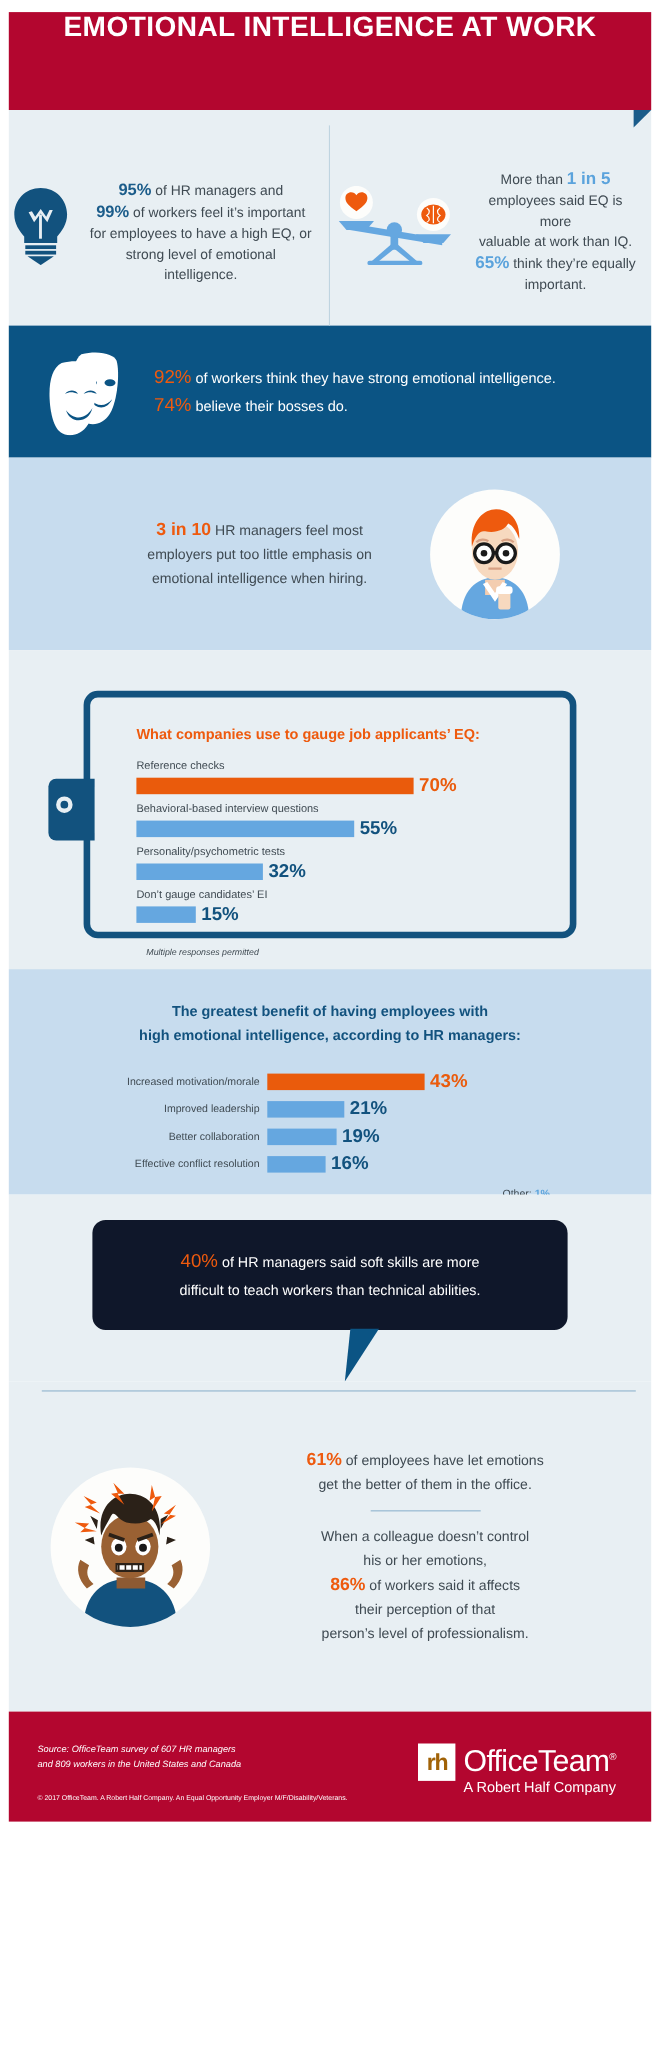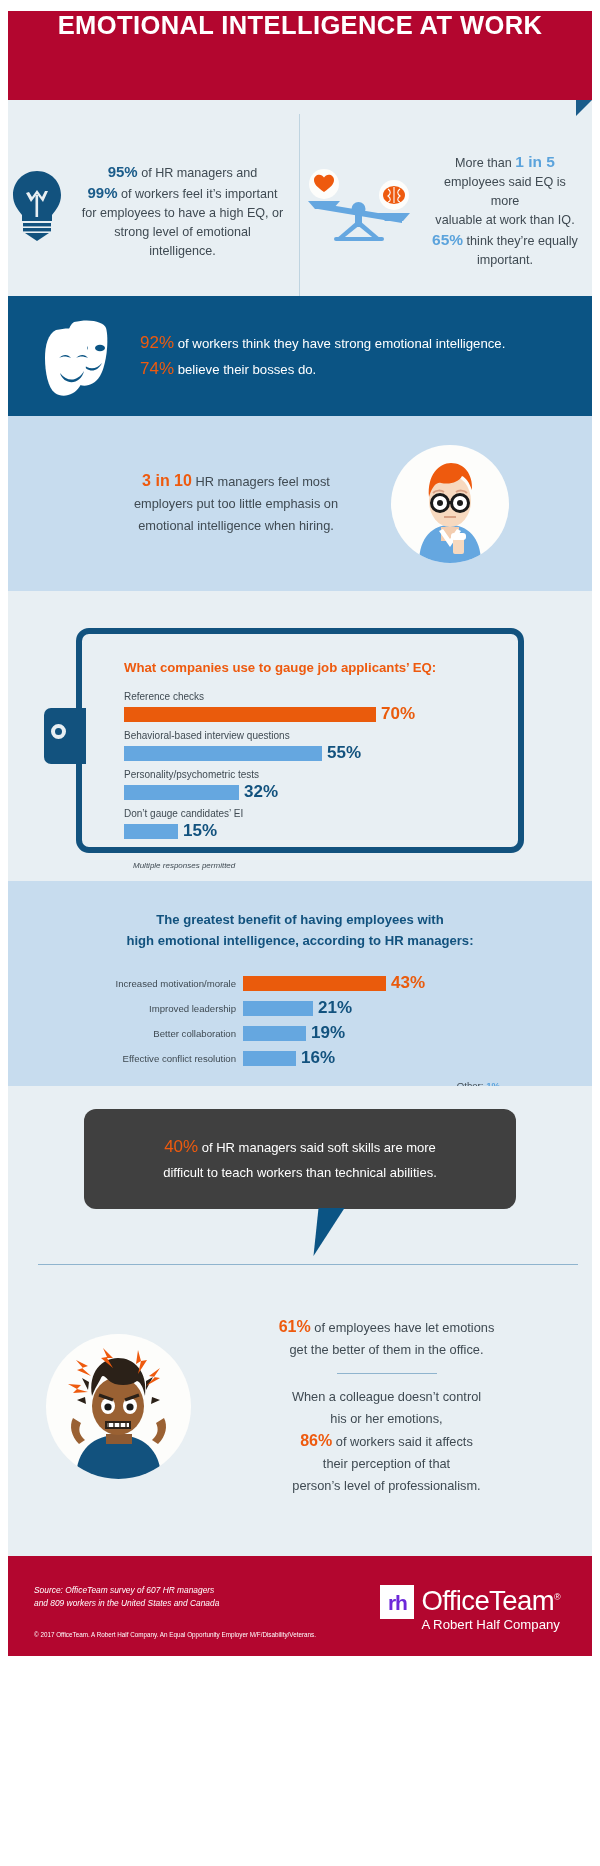--- a/index.html
+++ b/index.html
@@ -220,21 +220,21 @@
     background: #e8eff3;
     height: 170px;
     position: relative;
     padding-top: 23px;
   }
   .bubble {
     position: relative;
     margin: 0 auto;
     width: 432px;
     height: 100px;
-    background: #404040;
+    background: #0f172a;
     border-radius: 12px;
     display: flex;
     align-items: center;
     justify-content: center;
   }
   .bubble-text {
     color: #ffffff;
     font-size: 13px;
     line-height: 25px;
     text-align: center;
@@ -317,21 +317,21 @@
     align-items: flex-start;
   }
   .logo-mark {
     width: 34px; height: 34px;
     background: #ffffff;
     display: flex; align-items: center; justify-content: center;
     margin-right: 7px;
     margin-top: 3px;
   }
   .logo-mark span {
-    color: #6d28d9; font-size: 21px; font-weight: bold;
+    color: #a16207; font-size: 21px; font-weight: bold;
     line-height: 1; letter-spacing: -1px;
   }
   .logo-words .l1 {
     color: #ffffff; font-size: 27.5px; font-weight: normal;
     letter-spacing: -0.6px; line-height: 30px;
   }
   .logo-words .l1 sup { font-size: 9px; vertical-align: super; }
   .logo-words .l2 {
     color: #ffffff; font-size: 13.2px; line-height: 17px;
   }

